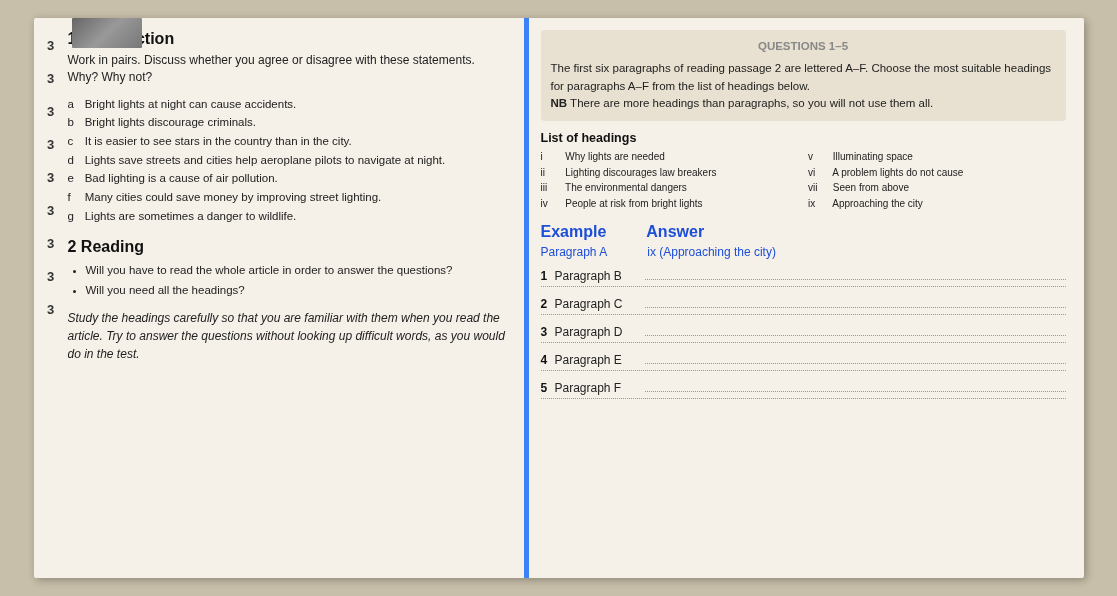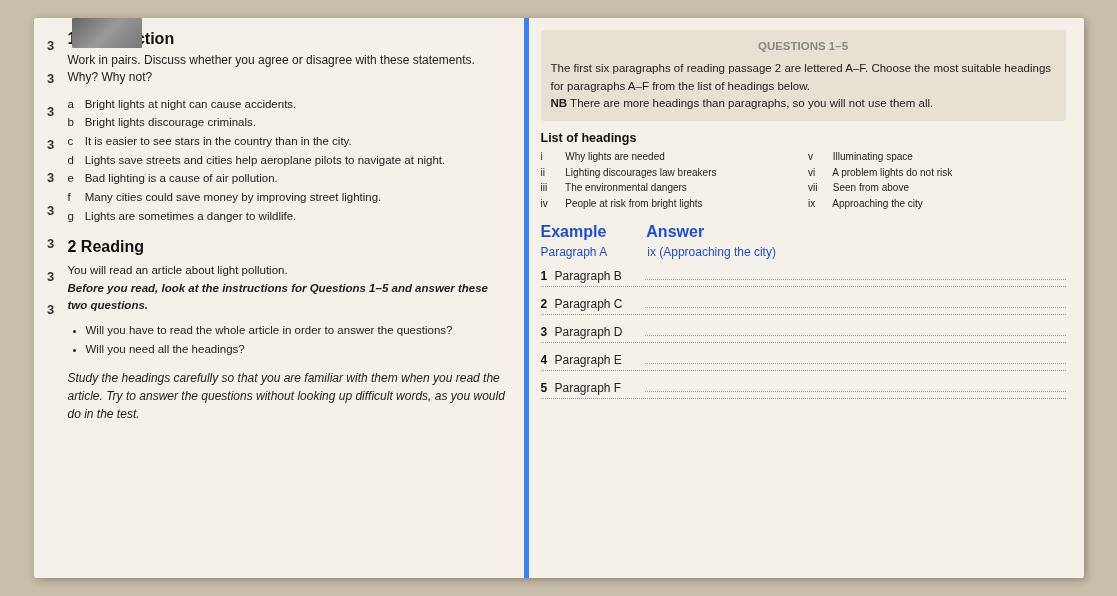--- a/index.html
+++ b/index.html
@@ -300,24 +300,20 @@
         </li>
         <li>
           <span class="letter">g</span>
           <span>Lights are sometimes a danger to wildlife.</span>
         </li>
       </ul>
     </div>
 
     <div class="reading-section">
       <div class="reading-title">2  Reading</div>
-      <div class="reading-intro">
-        <span>You will read an article about light pollution.</span><br>
-        <em><span>Before you read, look at the instructions for Questions 1–5 and answer these two questions.</span></em>
-      </div>
       <ul class="bullet-list">
         <li>Will you have to read the whole article in order to answer the questions?</li>
         <li>Will you need all the headings?</li>
       </ul>
       <div class="study-text">Study the headings carefully so that you are familiar with them when you read the article. Try to answer the questions without looking up difficult words, as you would do in the test.</div>
     </div>
   </div>
 
   <div class="right-panel">
 
@@ -349,21 +345,21 @@
       <li>
         <span class="roman">iv</span>
         <span>People at risk from bright lights</span>
       </li>
       <li>
         <span class="roman">v</span>
         <span>Illuminating space</span>
       </li>
       <li>
         <span class="roman">vi</span>
-        <span>A problem lights do not risk</span>
+        <span>A problem lights do not cause</span>
       </li>
       <li>
         <span class="roman">vii</span>
         <span>Seen from above</span>
       </li>
       <li>
         <span class="roman">ix</span>
         <span>Approaching the city</span>
       </li>
     </ul>

